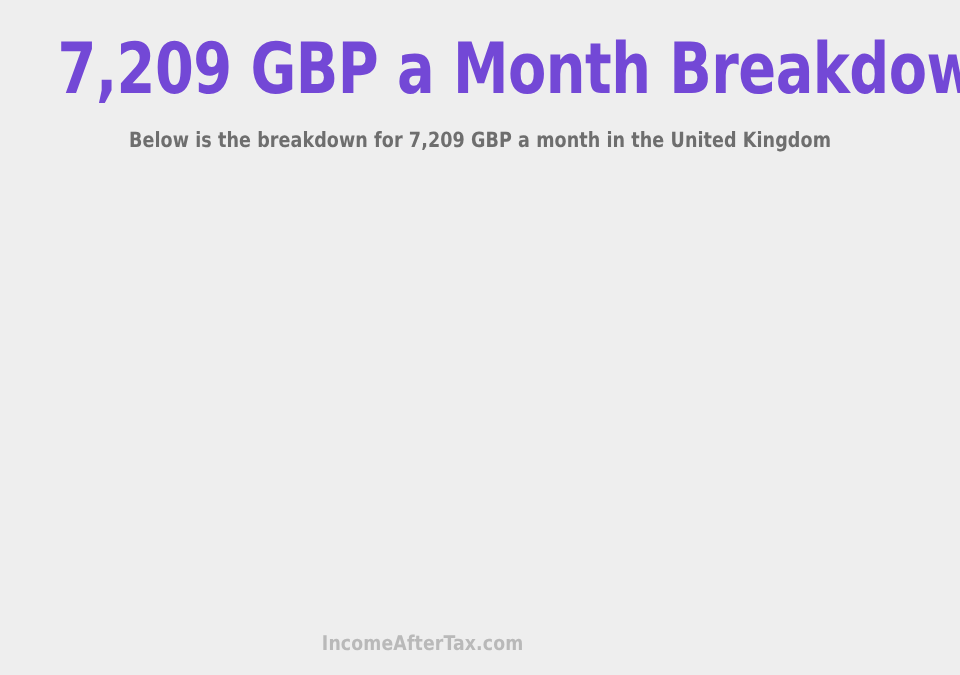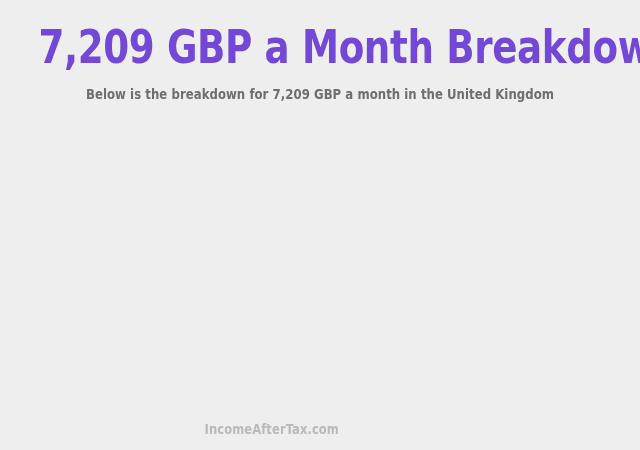--- a/index.html
+++ b/index.html
@@ -81,20 +81,21 @@
   }
 
   
   .footer {
     position: absolute;
     top: 418px;
     left: 0;
     width: 544px;
     height: 32px;
     text-align: center;
+    padding-left: 10px;
   }
   .site-credit {
     display: inline-block;
     margin: 0;
     padding: 0;
     font-family: "DejaVu Sans Condensed", "Liberation Sans Narrow", "Liberation Sans", sans-serif;
     font-size: 13.5px;
     line-height: 22px;
     font-weight: 700;
     letter-spacing: 0.1px;

